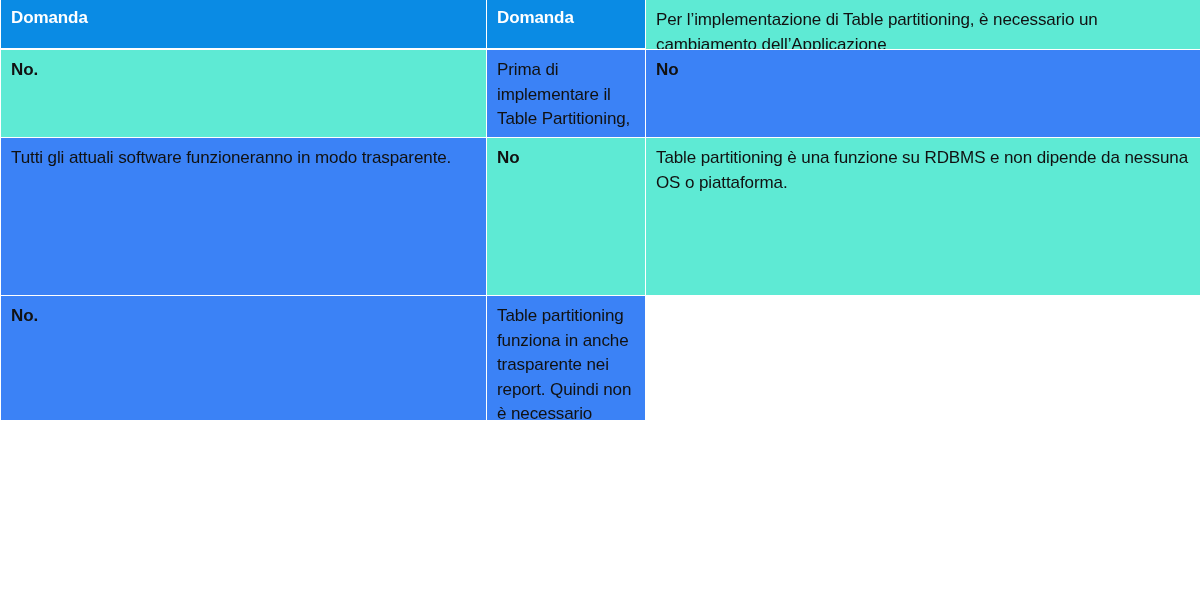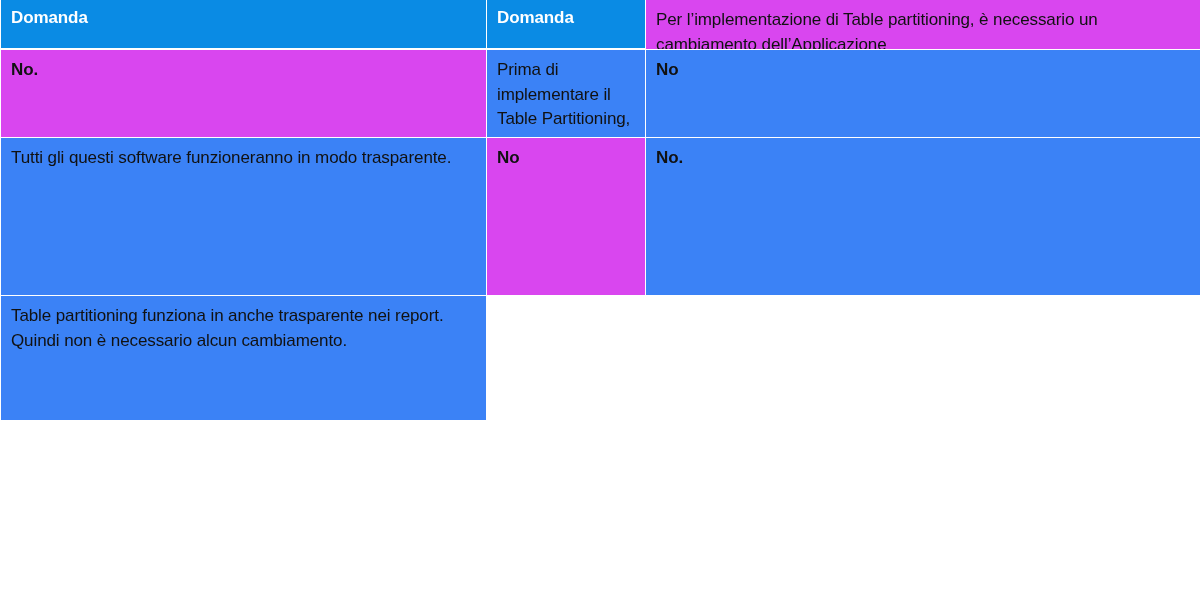--- a/index.html
+++ b/index.html
@@ -34,37 +34,38 @@
     }
     .cell:nth-child(3n) { border-right: none; }
     .head {
       background: #0a8be4;
       color: #ffffff;
       font-weight: bold;
       font-size: 17px;
       padding-top: 6px;
       border-bottom: 2px solid #ffffff;
     }
-    .row-dark { background: #d946ef; }
+    .row-dark { background: #5eead4; }
     .row-light { background: #3b82f6; }
     .answer { padding-left: 10px; font-weight: bold; }
     .comment { padding-left: 10px; }
   </style>
 </head>
 <body>
 
 <div class="table">
 
   <div class="cell head">Domanda</div>
   <div class="cell head">Domanda</div>
 
   <div class="cell row-dark">Per l’implementazione di Table partitioning, è necessario un cambiamento dell’Applicazione</div>
   <div class="cell row-dark answer">No.</div>
 
   <div class="cell row-light">Prima di implementare il Table Partitioning, è necessario acquistare dei software di terze parti come iNet oppure i report funzioneranno anche senza il bisogno di ulteriori software.</div>
   <div class="cell row-light answer">No</div>
-  <div class="cell row-light comment">Tutti gli questi software funzioneranno in modo trasparente.</div>
+  <div class="cell row-light comment">Tutti gli attuali software funzioneranno in modo trasparente.</div>
 
   <div class="cell row-dark answer">No</div>
+  <div class="cell row-dark comment">Table partitioning è una funzione su RDBMS e non dipende da nessuna OS o piattaforma.</div>
 
   <div class="cell row-light answer">No.</div>
   <div class="cell row-light comment">Table partitioning funziona in anche trasparente nei report. Quindi non è necessario alcun cambiamento.</div>
 </div>
 
 </body></html>

